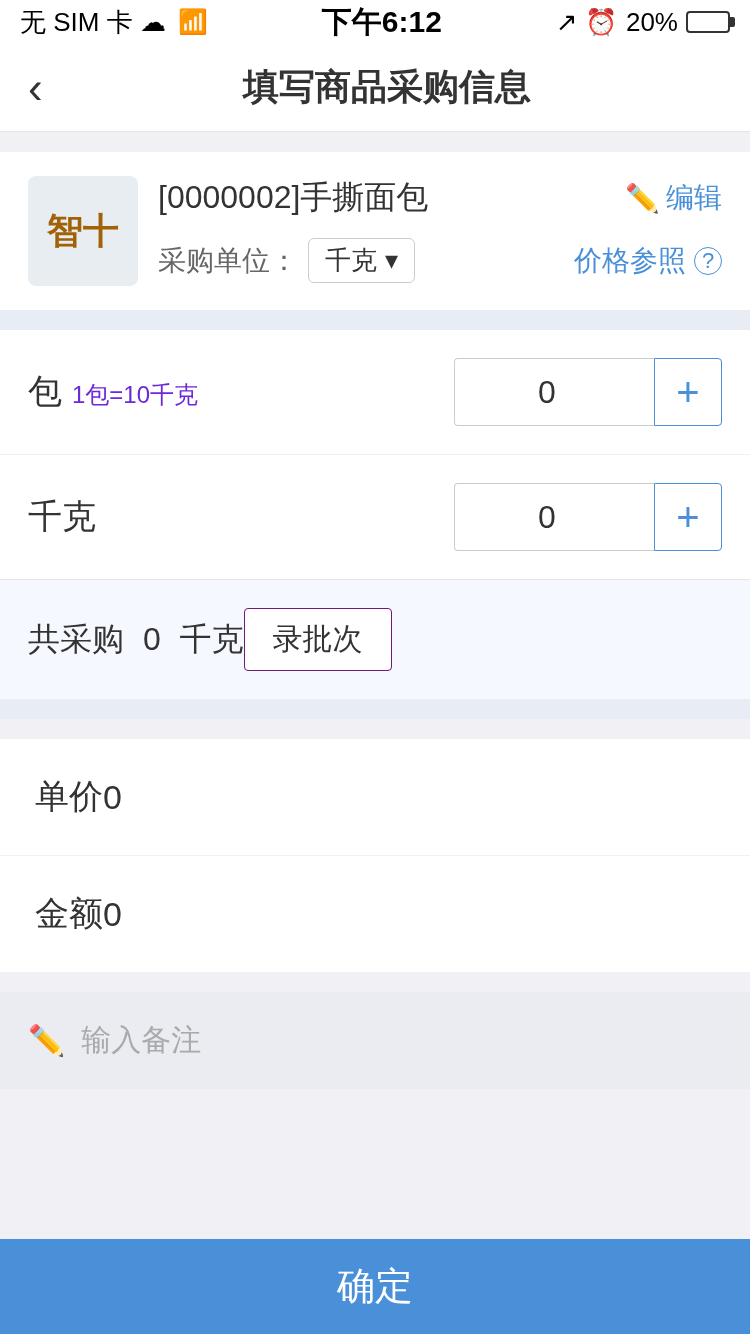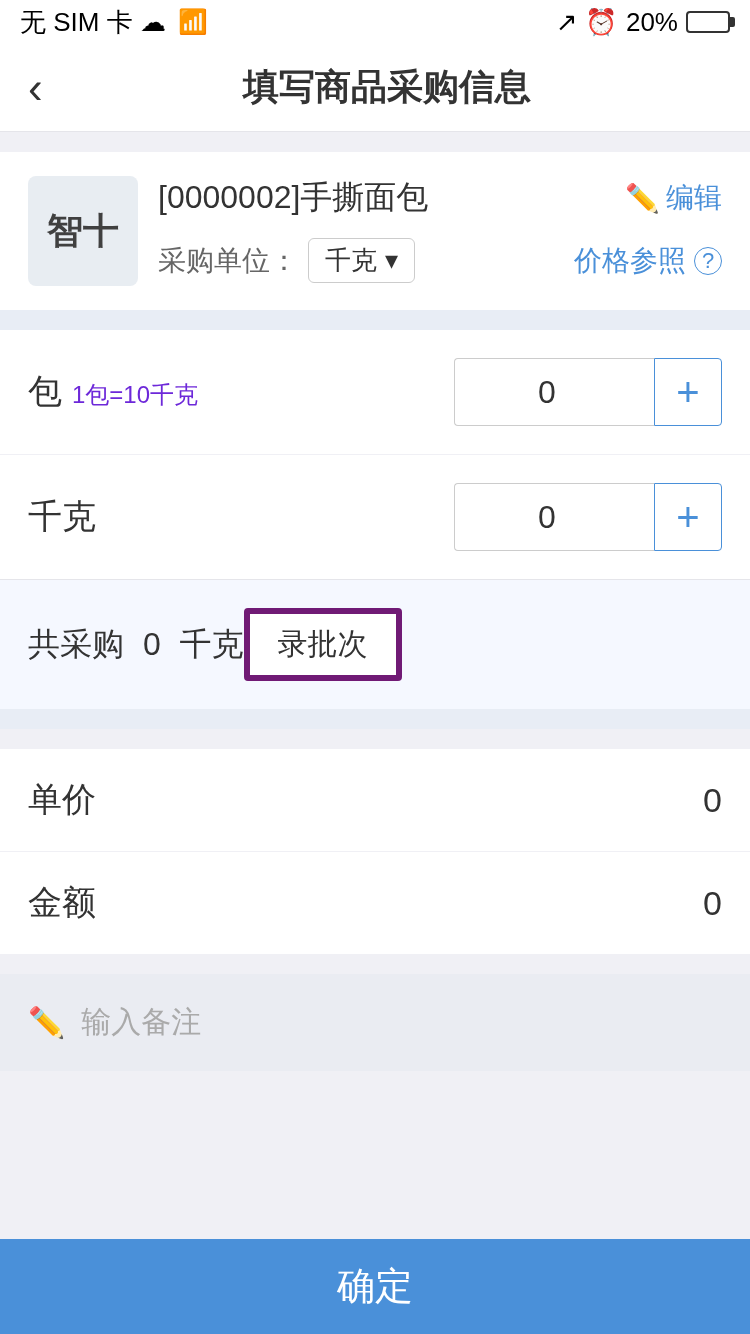--- a/index.html
+++ b/index.html
@@ -76,21 +76,21 @@
       height: 110px;
       background: #e8edf2;
       border-radius: 8px;
       display: flex;
       align-items: center;
       justify-content: center;
       flex-shrink: 0;
     }
     .thumb-logo {
       font-size: 36px;
-      color: #404040;
+      color: #a16207;
       font-weight: bold;
     }
     .product-info { flex: 1; }
     .product-name-row {
       display: flex;
       justify-content: space-between;
       align-items: center;
     }
     .product-name {
       font-size: 32px;
@@ -196,39 +196,38 @@
       justify-content: flex-start;
       padding: 28px;
       background: #f5f8ff;
       border-top: 1px solid #e5e5ea;
     }
     .total-text {
       font-size: 32px;
       color: #333;
     }
     .batch-btn {
-      border: 6px solid #701a75;
+      border: 1px solid #701a75;
       border-radius: 4px;
       padding: 10px 28px;
       font-size: 30px;
       color: #333;
       background: #fff;
       cursor: pointer;
     }
 
     
     .price-section {
       background: #fff;
       margin-top: 20px;
     }
     .price-row {
       display: flex;
       align-items: center;
-      justify-content: space-between;
-      padding: 28px;
+      padding: 35px;
       border-bottom: 1px solid #f0f0f5;
     }
     .price-label {
       font-size: 34px;
       color: #333;
     }
     .price-value {
       font-size: 34px;
       color: #333;
     }
@@ -275,20 +274,21 @@
     .wifi-icon { font-size: 24px; }
   </style>
 </head>
 <body>
 
 <div class="status-bar">
   <div class="status-left">
     <span>无 SIM 卡 ☁</span>
     <span class="wifi-icon">📶</span>
   </div>
+  <div class="status-center">下午6:12</div>
   <div class="status-right">
     <span>↗</span>
     <span>⏰</span>
     <span>20%</span>
     <span class="battery-icon"><span class="battery-fill"></span></span>
   </div>
 </div>
 
 <div class="nav-bar">
   <span class="nav-back">‹</span>

